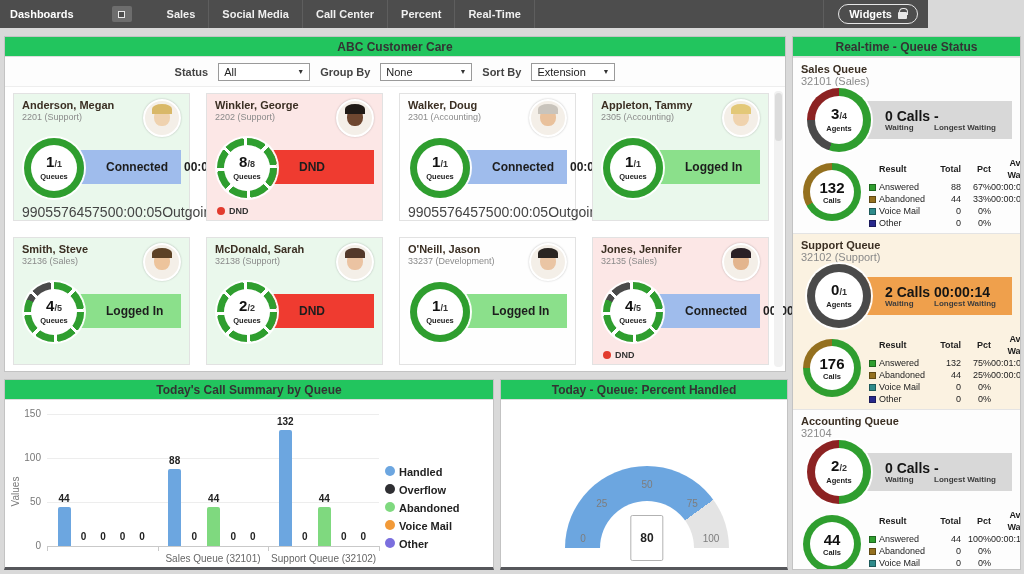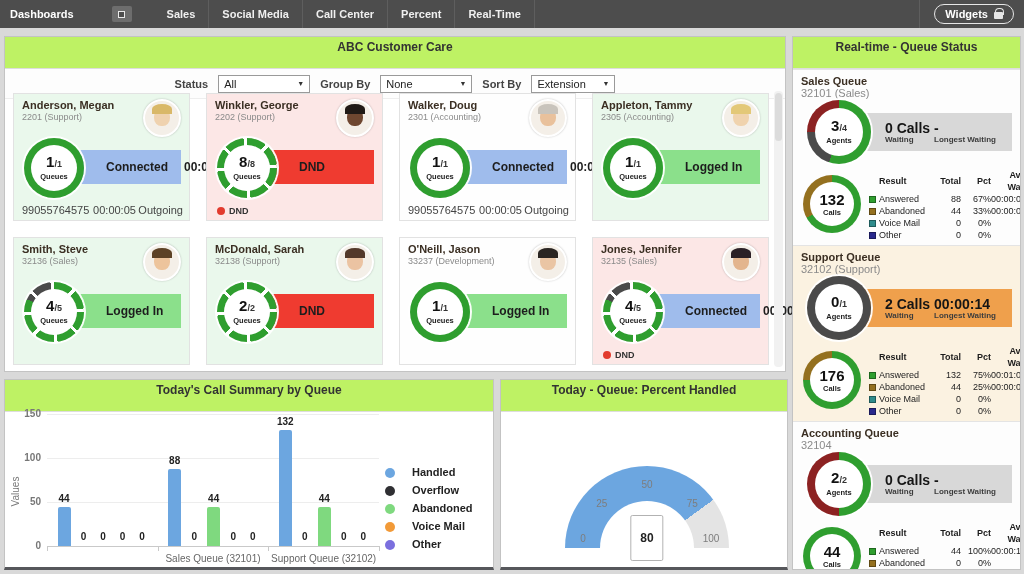--- a/index.html
+++ b/index.html
@@ -1,40 +1,40 @@
 <!DOCTYPE html>
 <html><head>
 <meta charset="utf-8">
 <style>
   * { box-sizing: border-box; margin: 0; padding: 0; }
   html,body { width:1024px; height:574px; overflow:hidden;
     font-family:"Liberation Sans", sans-serif; background:#d9d9d9; }
 
   
-  .nav { position:absolute; left:0; top:0; width:1024px; height:28px; background:#4d4d4d;
+  .nav { position:absolute; left:0; top:0; width:928px; height:28px; background:#4d4d4d;
          display:flex; align-items:stretch; color:#fff; }
   .nav-brand { display:flex; align-items:center; padding:0 10px; font-size:11px; font-weight:bold; }
   .nav-winbtn { align-self:center; width:20px; height:16px; background:#6d6d6d; border-radius:2px;
          margin:0 22px 0 28px; display:flex; align-items:center; justify-content:center; cursor:pointer; }
   .nav-winbtn span { width:7px; height:7px; border:1px solid #e8e8e8; background:#4d4d4d; display:block; }
   .tabs { display:flex; align-items:stretch; }
   .tab { display:flex; align-items:center; padding:0 13px; font-size:11px; font-weight:bold;
          color:#f0f0f0; border-right:1px solid #5e5e5e; cursor:pointer; }
   .tab.active { background:#f2f2f0; color:#333; }
   .nav-right { margin-left:auto; display:flex; align-items:center; padding-right:10px;
                border-left:1px solid #5e5e5e; padding-left:14px; }
   .widgets-btn { display:flex; align-items:center; gap:6px; border:1px solid #e6e6e6; border-radius:10px;
          padding:3px 10px; font-size:11px; font-weight:bold; color:#fff; cursor:pointer; }
   .lock { position:relative; width:9px; height:7px; background:#e6e6e6; border-radius:1px; margin-top:3px; }
   .lock:before { content:""; position:absolute; left:1px; top:-4px; width:7px; height:6px;
          border:1.5px solid #e6e6e6; border-bottom:none; border-radius:4px 4px 0 0; }
 
   
   .panel { position:absolute; background:#fff; border:1px solid #c3c3c3; }
-  .panel-header { height:32px; background:#bef264; border-bottom:1px solid #ddd; text-align:center;
+  .panel-header { height:20px; background:#22c55e; border-bottom:1px solid #ddd; text-align:center;
                   font-size:12px; font-weight:bold; color:#333; line-height:20px; }
   #main-panel  { left:4px;  top:36px;  width:782px; height:336px; }
   #queue-panel { left:792px; top:36px; width:229px; height:534px; overflow:hidden; }
   #bar-panel   { left:4px;  top:379px; width:490px; height:191px; border-bottom:3px solid #56575b; }
   #gauge-panel { left:500px; top:379px; width:288px; height:191px; border-bottom:3px solid #56575b; }
 
   
   .filters { height:30px; display:flex; align-items:center; justify-content:center; gap:10px;
              border-bottom:1px solid #eee; background:#fdfdfd; }
   .filter-label { font-size:11px; font-weight:bold; color:#444; }
@@ -55,21 +55,21 @@
   .avatar .hair { position:absolute; left:7px; top:3px; width:20px; height:10px; border-radius:50% 50% 0 0; }
   .status-bar { position:absolute; left:20px; right:8px; top:56px; height:34px; display:flex;
                 align-items:center; gap:16px; padding-left:72px; font-size:12px; font-weight:bold; color:#1d1d1d; }
   .ring { position:absolute; left:10px; top:44px; width:60px; height:60px; border-radius:50%;
           box-shadow:0 0 0 2px rgba(255,255,255,.95); }
   .ring-inner { position:absolute; left:7px; top:7px; right:7px; bottom:7px; border-radius:50%;
           background:#fff; display:flex; flex-direction:column; align-items:center; justify-content:center; }
   .ring-num { font-size:15px; font-weight:bold; color:#111; line-height:13px; }
   .ring-num small { font-size:9px; font-weight:bold; color:#333; }
   .ring-word { font-size:7.5px; font-weight:bold; color:#222; margin-top:1px; }
-  .agent-detail { position:absolute; left:8px; top:110px; right:6px; font-size:11px; color:#444;
+  .agent-detail { position:absolute; left:8px; top:110px; right:6px; font-size:14px; color:#444;
                   display:flex; }
   .agent-detail span:nth-child(1){ width:88px; } .agent-detail span:nth-child(2){ width:56px; }
   .dnd-note { position:absolute; left:10px; top:112px; font-size:9px; font-weight:bold; color:#333;
               display:flex; align-items:center; gap:4px; }
   .dnd-dot { width:8px; height:8px; border-radius:50%; background:#e23b2e; }
 
   .main-scrollbar { position:absolute; right:2px; top:54px; bottom:4px; width:9px; background:#f1f1f1;
                     border-radius:4px; }
   .main-scrollbar .thumb { position:absolute; top:2px; left:1px; width:7px; height:48px;
                     background:#dcdcdc; border-radius:4px; }
@@ -96,29 +96,29 @@
   .qtable .tr { display:flex; line-height:12px; align-items:center; }
   .qtable .th { font-weight:bold; color:#1c1c1c; }
   .qtable .sw { width:7px; height:7px; margin-right:3px; flex:none; border:1px solid rgba(0,0,0,.35); }
   .qtable .c-label { width:52px; } .qtable .c-total { width:30px; text-align:right; }
   .qtable .c-pct { width:30px; text-align:right; } .qtable .c-avg { flex:1; text-align:right; }
 
   
   .plot { position:absolute; left:0; top:20px; right:0; bottom:0; }
   .gridline { position:absolute; left:42px; width:332px; height:1px; background:#ededed; }
   .baseline { position:absolute; left:42px; width:332px; height:1px; background:#c9c9c9; }
-  .ytick { position:absolute; width:30px; text-align:right; font-size:10px; color:#777;font-weight:bold; }
+  .ytick { position:absolute; width:30px; text-align:right; font-size:10px; color:#777; }
   .ylabel { position:absolute; left:-4px; top:86px; font-size:10px; color:#777;
             transform:rotate(-90deg); transform-origin:center; }
   .bar { position:absolute; width:13px; border-radius:2px 2px 0 0; }
   .bar-label { position:absolute; width:26px; text-align:center; font-size:10px; font-weight:bold; color:#222; }
   .cat-label { position:absolute; width:116px; text-align:center; font-size:10px; color:#666; line-height:11px; }
   .xtick { position:absolute; width:1px; height:5px; background:#c9c9c9; }
   .legend { position:absolute; right:4px; top:66px; width:104px; }
-  .legend-item { display:flex; align-items:flex-end; gap:17px; margin-bottom:6px; }
+  .legend-item { display:flex; align-items:flex-start; gap:4px; margin-bottom:6px; }
   .legend-dot { width:10px; height:10px; border-radius:50%; flex:none; }
   .legend-text { font-size:11px; font-weight:bold; color:#222; }
 
   
   .gauge-wrap { position:absolute; left:64px; top:86px; width:164px; height:82px; overflow:hidden; }
   .gauge-circle { position:absolute; left:0; top:0; width:164px; height:164px; border-radius:50%; }
   .gauge-hole { position:absolute; left:35px; top:35px; width:94px; height:94px; border-radius:50%; background:#fff; }
   .gauge-tick { position:absolute; font-size:10px; color:#7d7d7d; transform:translate(-50%,-50%); }
   .gauge-value { position:absolute; left:146px; top:158px; transform:translate(-50%,-50%);
                  border:1px solid #b2b2b2; background:#fff; padding:15px 9px; font-size:12px;

